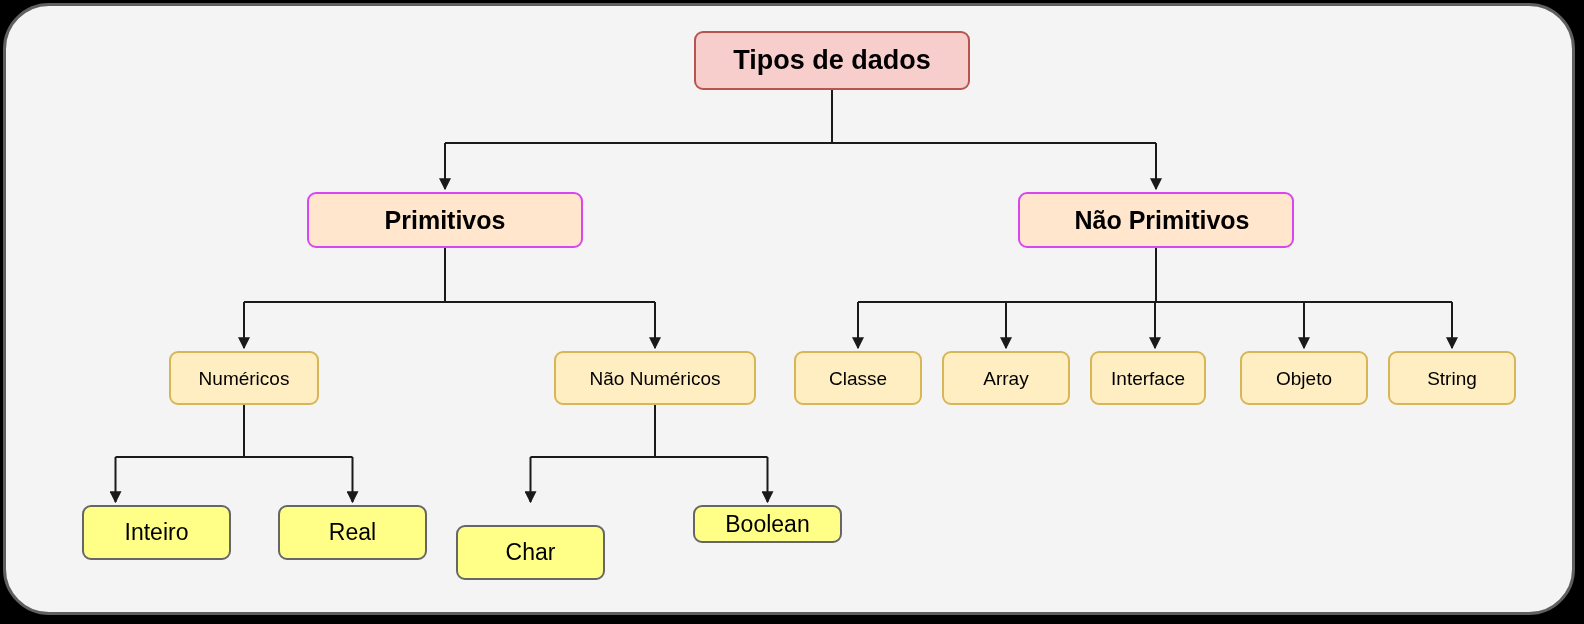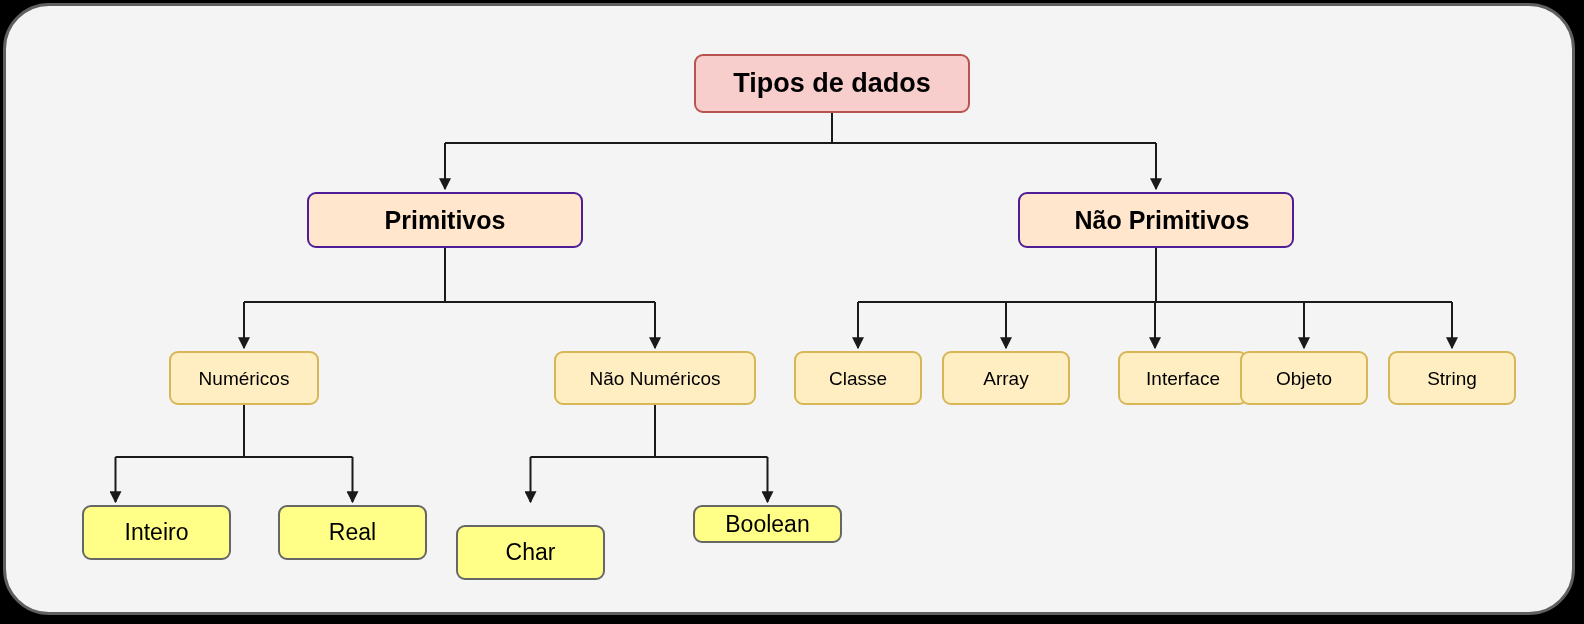--- a/index.html
+++ b/index.html
@@ -57,21 +57,21 @@
   .lv0 {
     background: #f8cecc;
     border: 2px solid #b85450;
     border-radius: 9px;
     font-size: 27px;
     font-weight: bold;
   }
   
   .lv1 {
     background: #ffe6cc;
-    border: 2px solid #4c1d95;
+    border: 2px solid #d946ef;
     border-radius: 9px;
     font-size: 25px;
     font-weight: bold;
   }
   
   .lv2 {
     background: #ffeec2;
     border: 2px solid #d6b656;
     border-radius: 9px;
     font-size: 19px;
@@ -120,42 +120,42 @@
         <path d="M 115.5 457 L 115.5 502" marker-end="url(#arrow)"></path>
         <path d="M 352.5 457 L 352.5 502" marker-end="url(#arrow)"></path>
         <path d="M 655 405 L 655 457"></path>
         <path d="M 530.5 457 L 767.5 457"></path>
         <path d="M 530.5 457 L 530.5 502" marker-end="url(#arrow)"></path>
         <path d="M 767.5 457 L 767.5 502" marker-end="url(#arrow)"></path>
       </g>
   </svg>
 
   <div id="node-layer">
-      <div class="node lv0" style="left: 694px; top: 31px; width: 276px; height: 59px; margin-top: 23px;">
+      <div class="node lv0" style="left: 694px; top: 31px; width: 276px; height: 59px;">
         <span class="node-label">Tipos de dados</span>
       </div>
       <div class="node lv1" style="left: 307px; top: 192px; width: 276px; height: 56px;">
         <span class="node-label">Primitivos</span>
       </div>
       <div class="node lv1" style="left: 1018px; top: 192px; width: 276px; height: 56px; padding-left: 12px;">
         <span class="node-label">Não Primitivos</span>
       </div>
       <div class="node lv2" style="left: 169px; top: 351px; width: 150px; height: 54px;">
         <span class="node-label">Numéricos</span>
       </div>
       <div class="node lv2" style="left: 554px; top: 351px; width: 202px; height: 54px;">
         <span class="node-label">Não Numéricos</span>
       </div>
       <div class="node lv2" style="left: 794px; top: 351px; width: 128px; height: 54px; align-items: center;">
         <span class="node-label">Classe</span>
       </div>
       <div class="node lv2" style="left: 942px; top: 351px; width: 128px; height: 54px;">
         <span class="node-label">Array</span>
       </div>
-      <div class="node lv2" style="left: 1118px; top: 351px; width: 130px; height: 54px;">
+      <div class="node lv2" style="left: 1090px; top: 351px; width: 116px; height: 54px;">
         <span class="node-label">Interface</span>
       </div>
       <div class="node lv2" style="left: 1240px; top: 351px; width: 128px; height: 54px;">
         <span class="node-label">Objeto</span>
       </div>
       <div class="node lv2" style="left: 1388px; top: 351px; width: 128px; height: 54px;">
         <span class="node-label">String</span>
       </div>
       <div class="node lv3" style="left: 41px; top: 505px; width: 149px; height: 55px; margin-left: 41px;">
         <span class="node-label">Inteiro</span>

